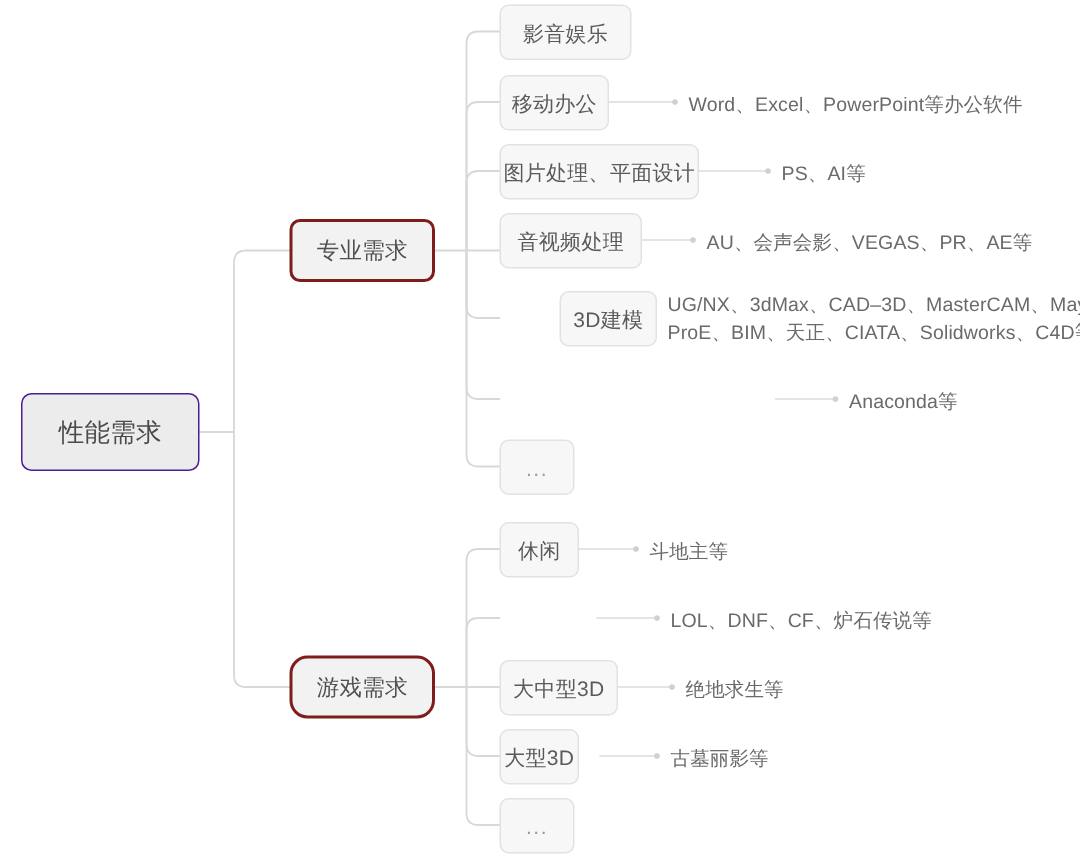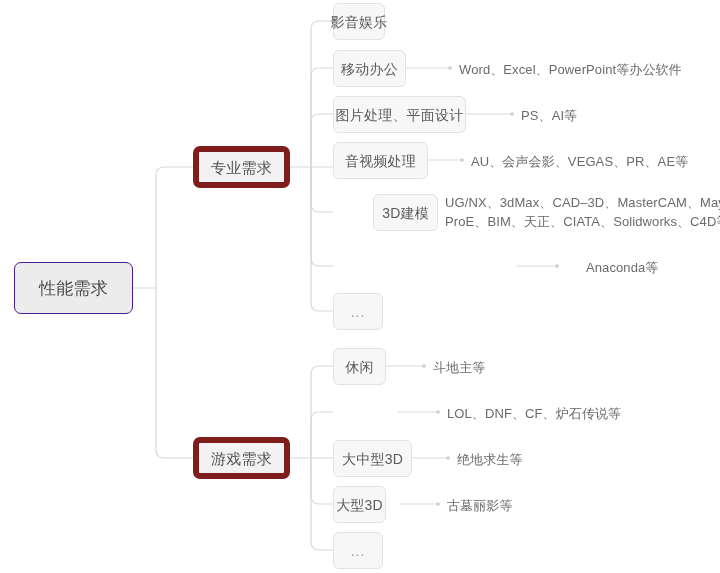--- a/index.html
+++ b/index.html
@@ -28,21 +28,21 @@
   }
   .node.root{
     background:#ececec;
     border:1px solid #4c1d95;
     color:#4a4a4a;
     font-size:17px;
     border-radius:7px;
   }
   .node.branch{
     background:#f2f2f2;
-    border:6px solid #7f1d1d;
+    border:2px solid #7f1d1d;
     color:#505050;
     font-size:15px;
     border-radius:7px;
   }
   .node.ellipsis{
     color:#9a9a9a;
     font-size:14px;
     letter-spacing:1px;
   }
   .leaf-text{
@@ -100,23 +100,23 @@
       <path d="M398,412 H438" marker-end="url(#dot)"></path>
       <path d="M412,458 H448" marker-end="url(#dot)"></path>
       <path d="M400,504 H438" marker-end="url(#dot)"></path>
     </g>
   </svg>
 
   <div class="node root" style="left:14px;top:262px;width:119px;height:52px;">性能需求</div>
 
   <div class="node branch" style="left:193px;top:146px;width:97px;height:42px;">专业需求</div>
 
-  <div class="node branch" style="left:193px;top:437px;width:97px;height:42px;">游戏需求</div>
+  <div class="node branch" style="left:193px;top:437px;width:97px;height:42px;border-radius:12px;">游戏需求</div>
 
-  <div class="node" style="left:333px;top:3px;width:52px;height:37px;">影音娱乐</div>
+  <div class="node" style="left:333px;top:3px;width:88px;height:37px;">影音娱乐</div>
 
   <div class="node" style="left:333px;top:50px;width:73px;height:37px;">移动办公</div>
 
   <div class="node" style="left:333px;top:96px;width:133px;height:37px;">图片处理、平面设计</div>
 
   <div class="node" style="left:333px;top:142px;width:95px;height:37px;">音视频处理</div>
 
   <div class="node" style="left:333px;top:194px;width:65px;height:37px;margin-left:40px;">3D建模</div>
 
 
@@ -133,21 +133,21 @@
 
   <div class="leaf-text" style="left:459px;top:60px;">Word、Excel、PowerPoint等办公软件</div>
 
   <div class="leaf-text" style="left:521px;top:106px;">PS、AI等</div>
 
   <div class="leaf-text" style="left:471px;top:152px;">AU、会声会影、VEGAS、PR、AE等</div>
 
   <div class="leaf-text" style="left:445px;top:193px;">UG/NX、3dMax、CAD–3D、MasterCAM、Maya、
 ProE、BIM、天正、CIATA、Solidworks、C4D等</div>
 
-  <div class="leaf-text" style="left:566px;top:258px;margin-left:20px;">Anaconda等</div>
+  <div class="leaf-text" style="left:566px;top:258px;">Anaconda等</div>
 
   <div class="leaf-text" style="left:433px;top:358px;">斗地主等</div>
 
   <div class="leaf-text" style="left:447px;top:404px;">LOL、DNF、CF、炉石传说等</div>
 
   <div class="leaf-text" style="left:457px;top:450px;">绝地求生等</div>
 
   <div class="leaf-text" style="left:447px;top:496px;">古墓丽影等</div>
 
 </div>

